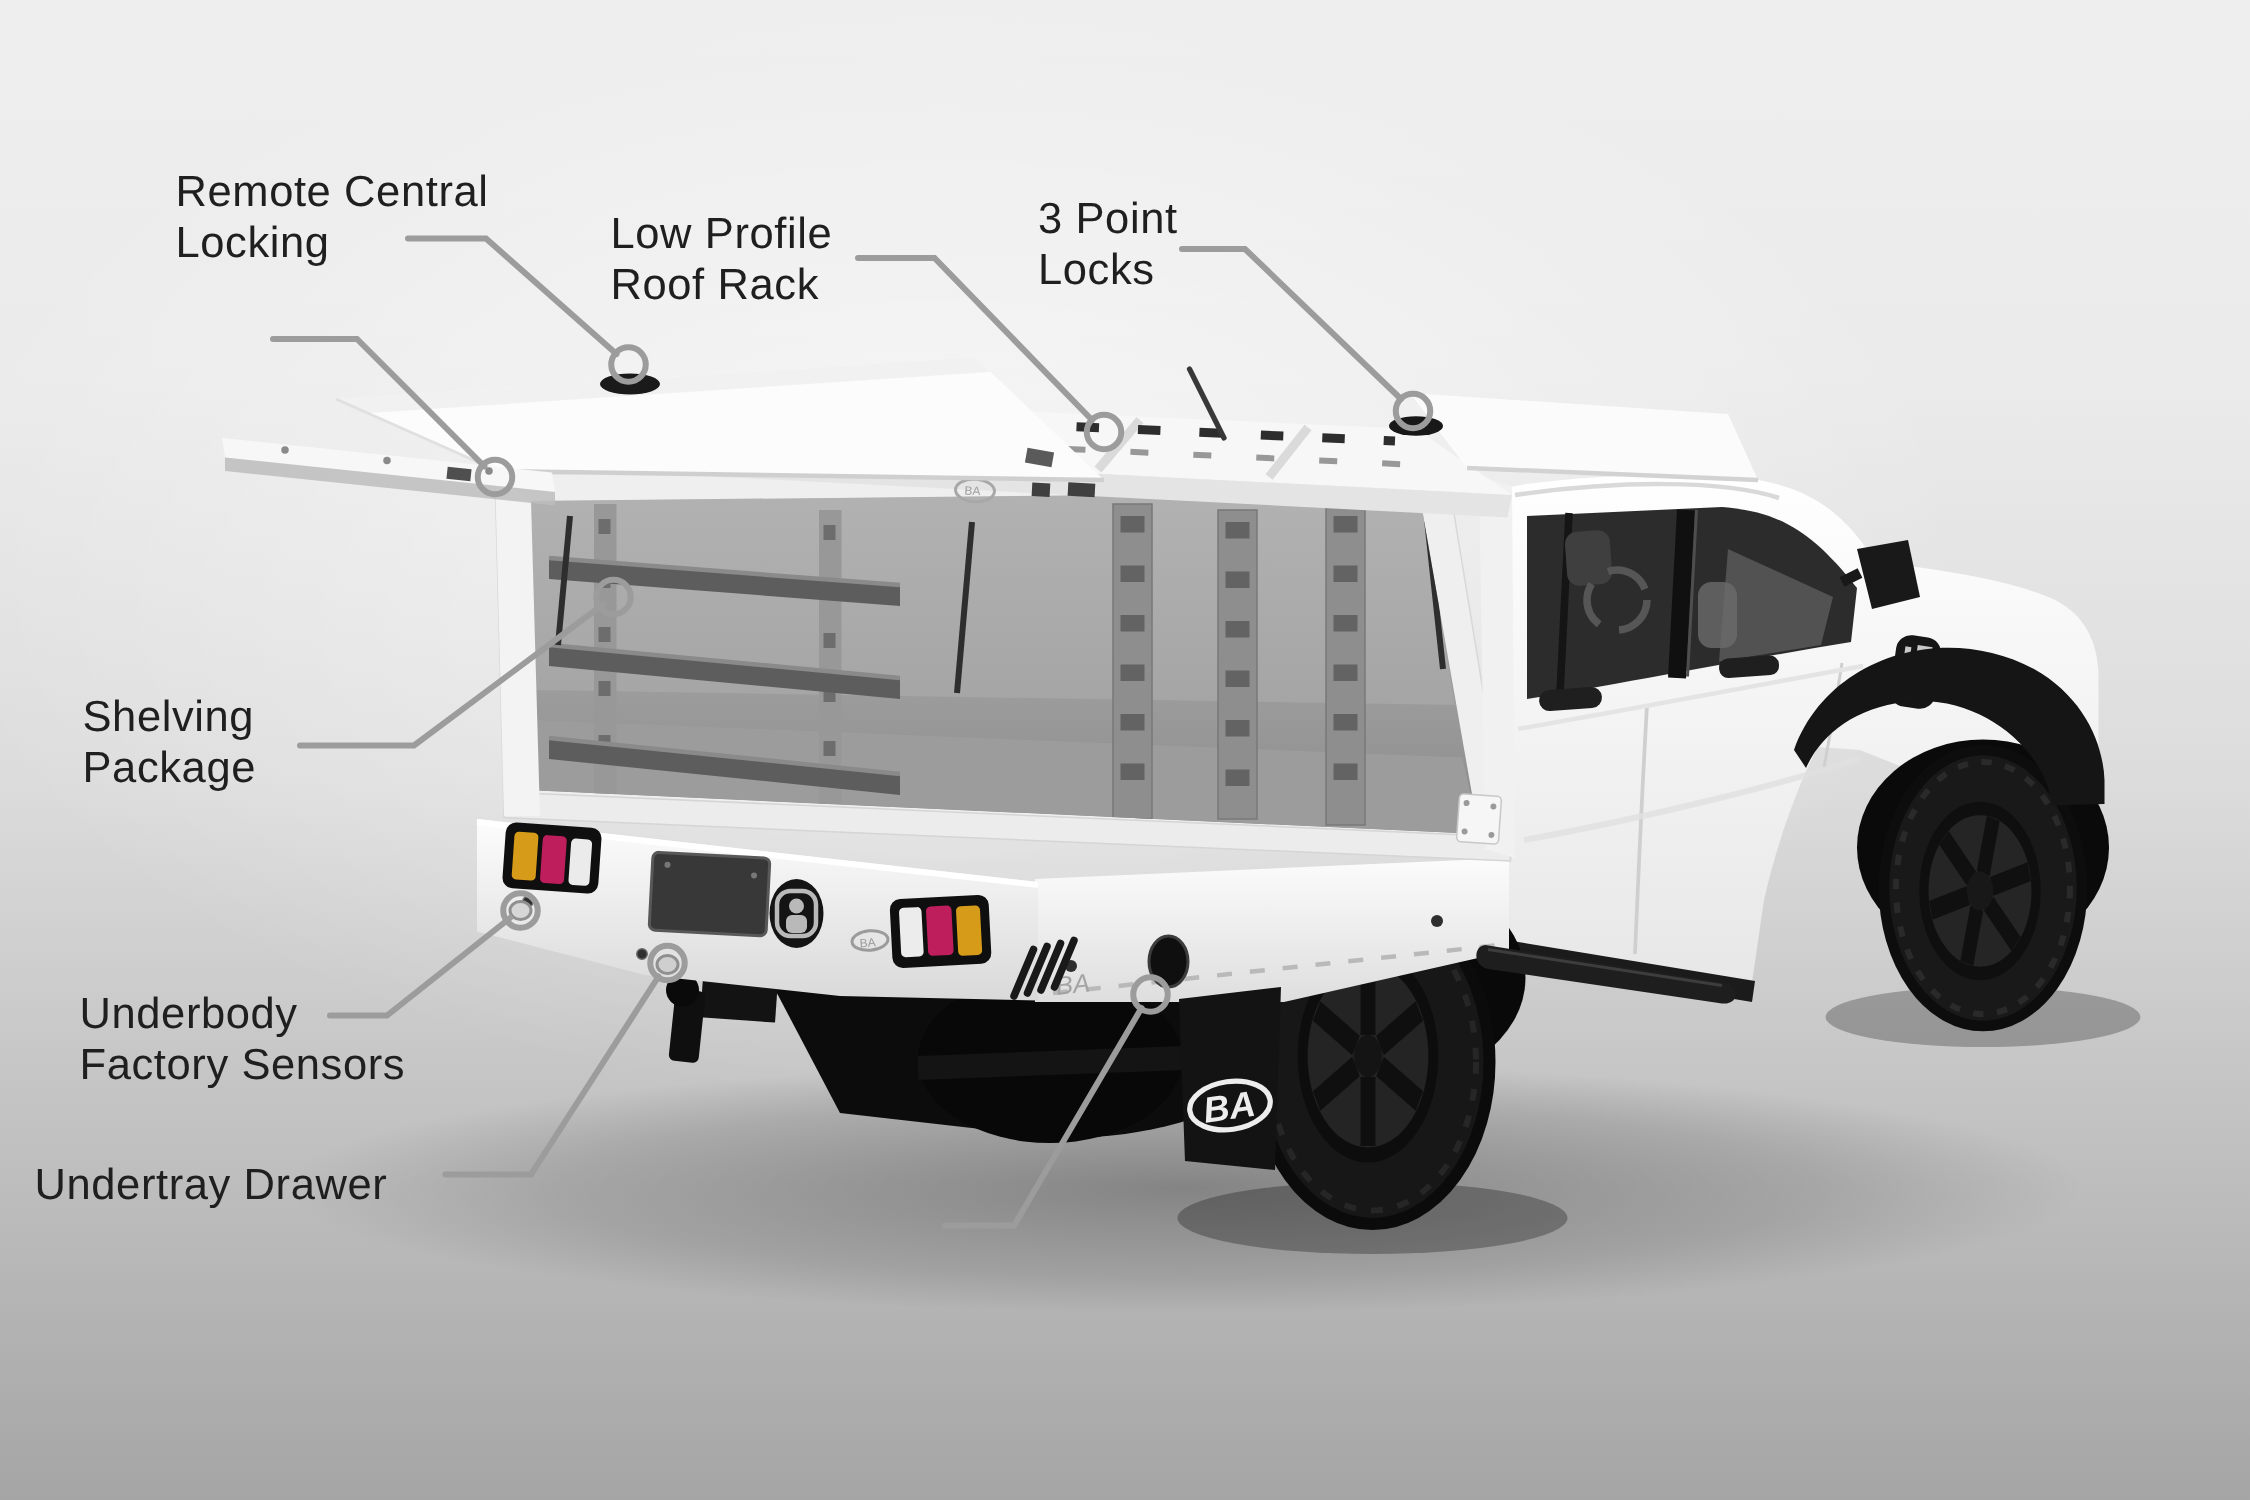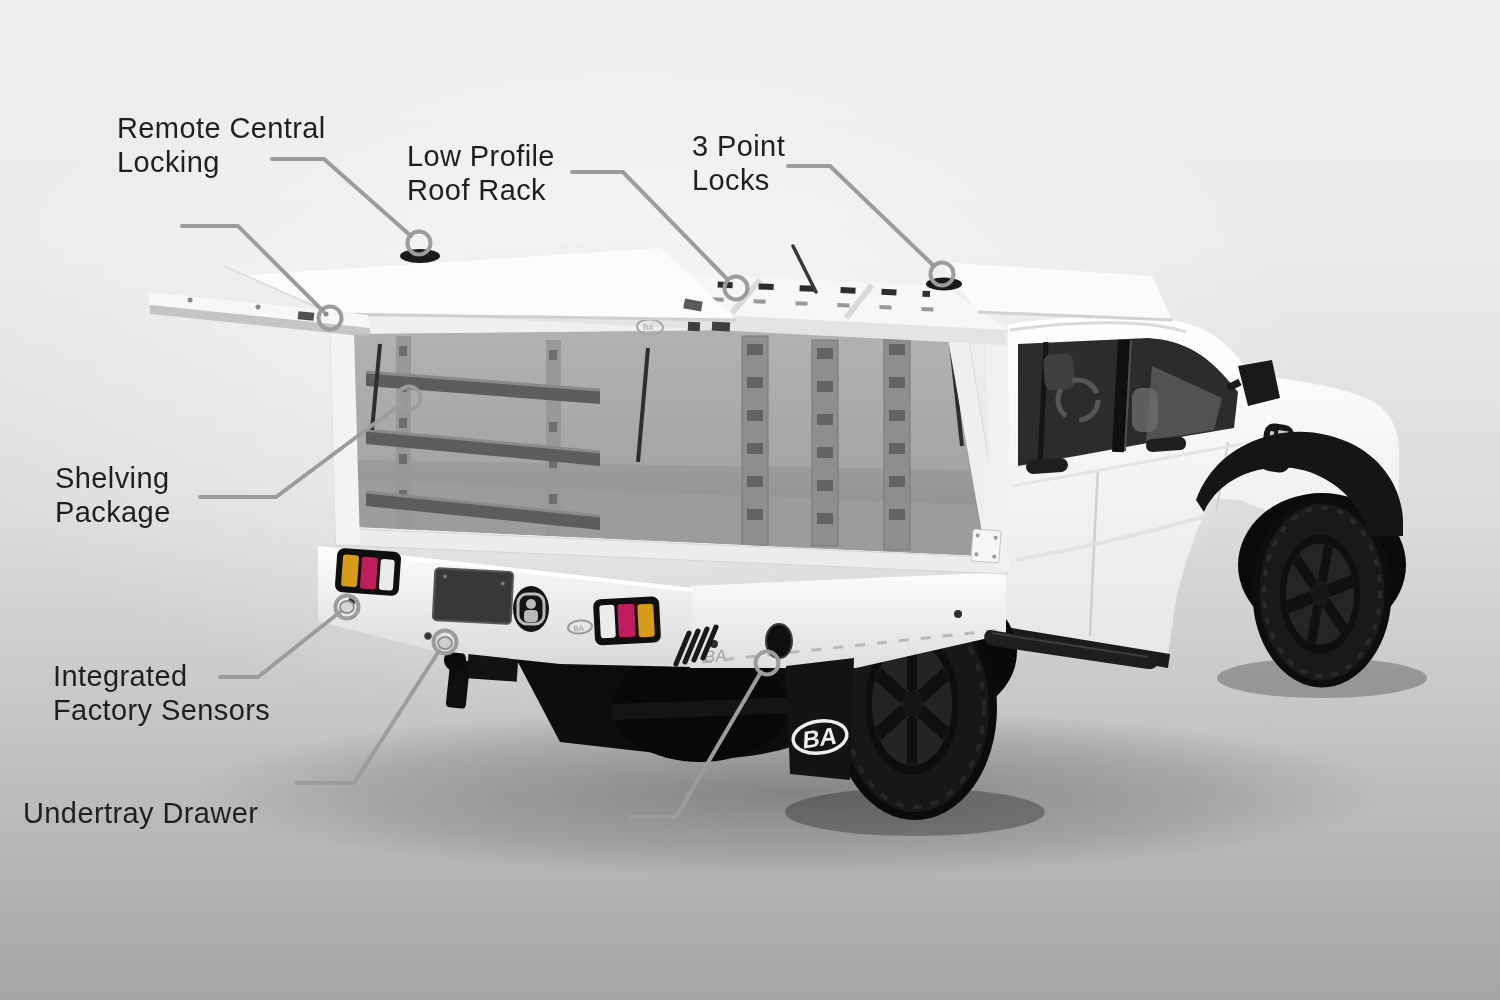--- a/index.html
+++ b/index.html
@@ -340,16 +340,16 @@
   </svg>
 
   <div class="label" style="left:407px;top:139px">Low Profile
 Roof Rack</div>
   <div class="label" style="left:117px;top:111px">Remote Central
 Locking</div>
   <div class="label" style="left:692px;top:129px">3 Point
 Locks</div>
   <div class="label" style="left:55px;top:461px">Shelving
 Package</div>
-  <div class="label" style="left:53px;top:659px">Integrated
+  <div class="label" style="left:53px;top:659px">Underbody
 Factory Sensors</div>
-  <div class="label" style="left:23px;top:796px">Undertray Drawer</div>
+  <div class="label" style="left:23px;top:773px">Undertray Drawer</div>
 </div>
 
 </body></html>

